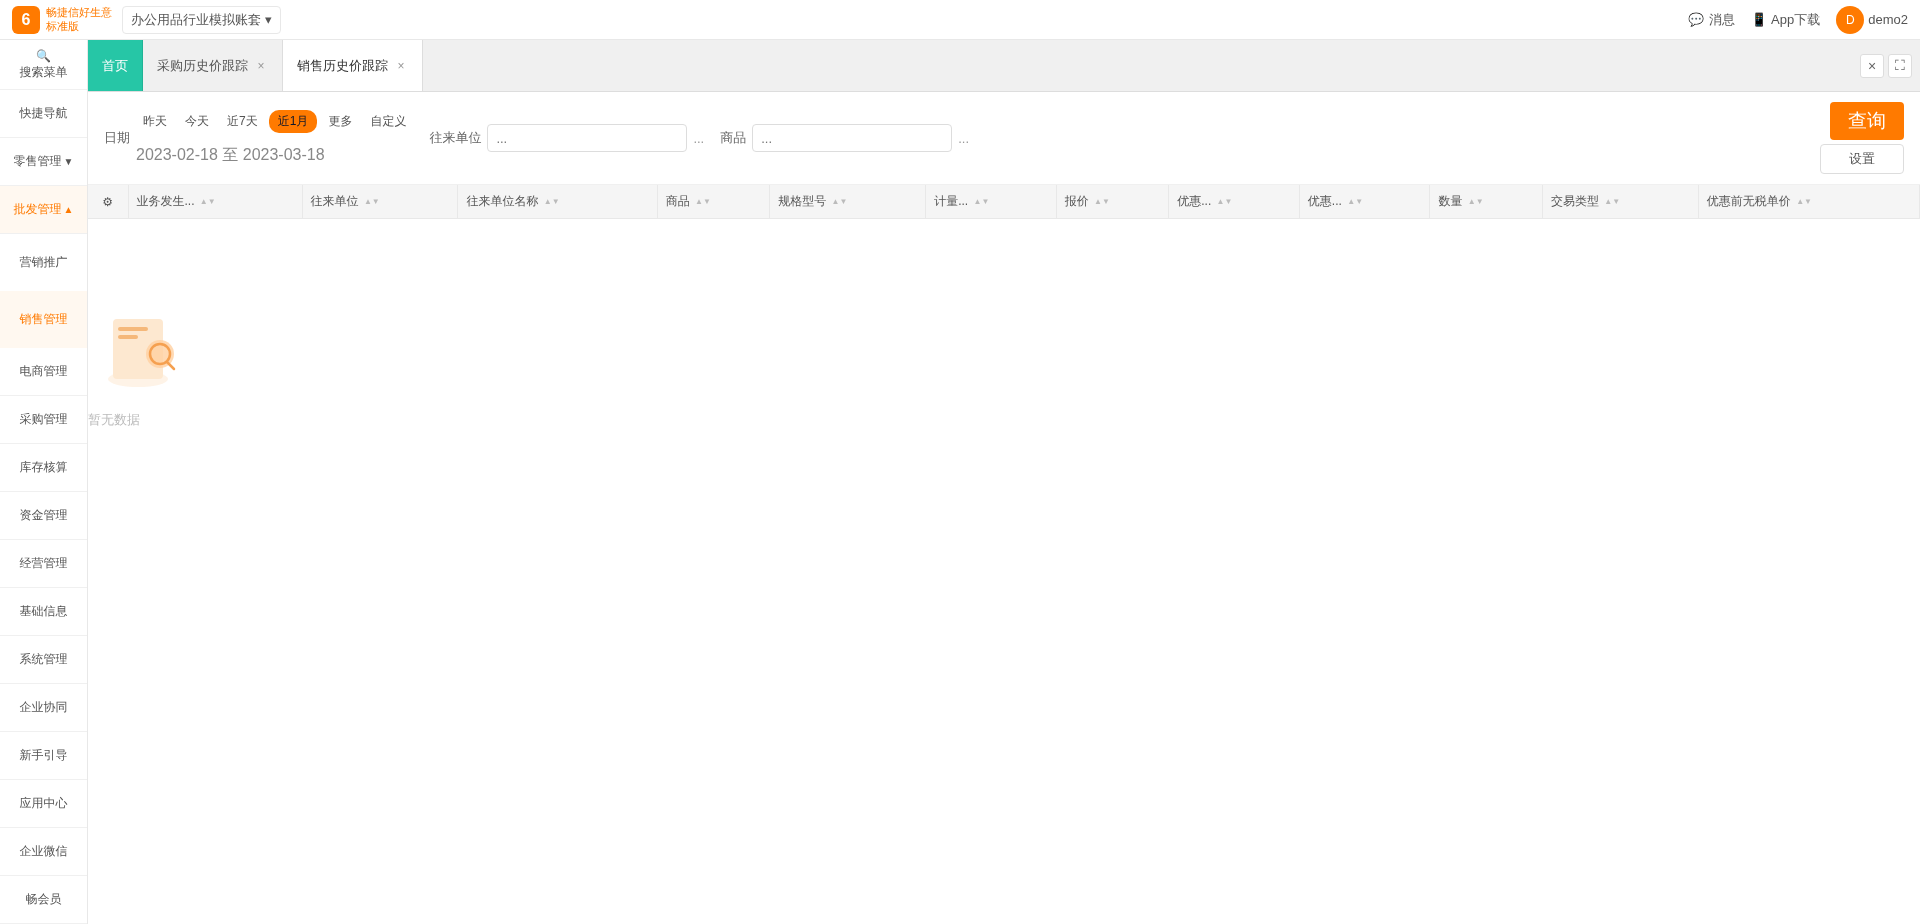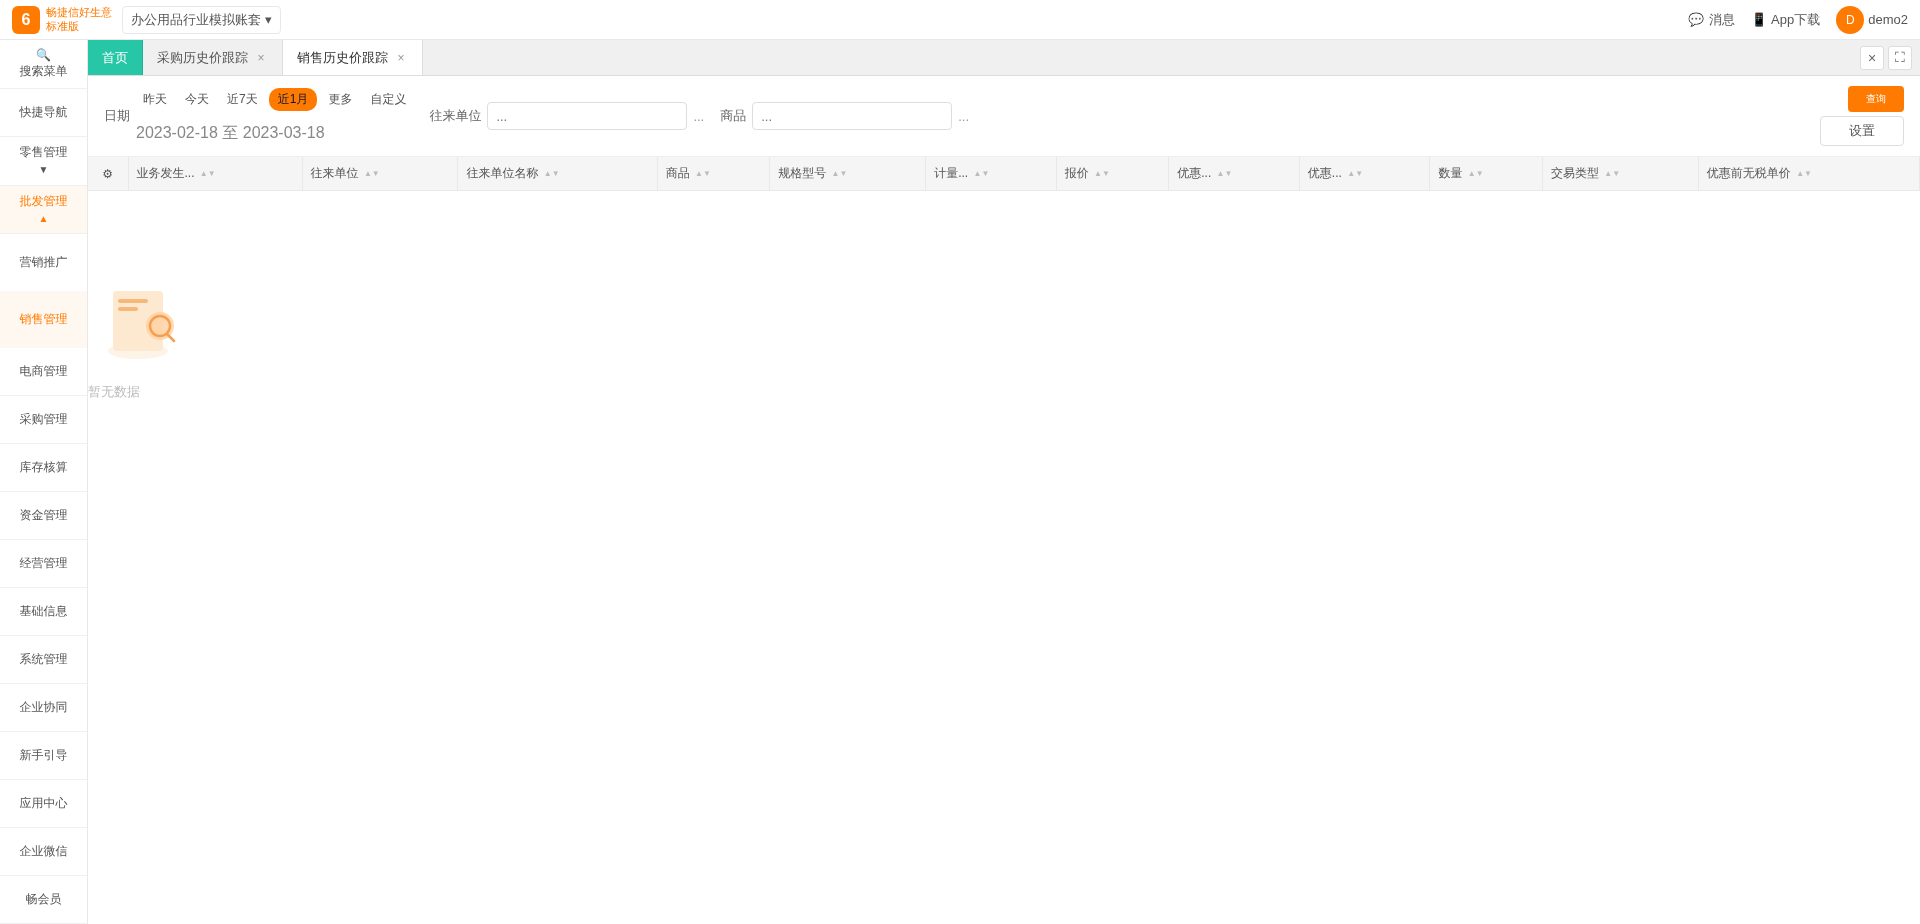--- a/index.html
+++ b/index.html
@@ -105,21 +105,21 @@
       padding: 10px 4px;
       cursor: pointer;
       color: #555;
       font-size: 12px;
       border-bottom: 1px solid #f0f0f0;
       min-height: 48px;
       text-align: center;
       line-height: 1.3;
     }
     .sidebar-item.has-arrow {
-      flex-direction: column;
+      flex-direction: row;
       justify-content: center;
       gap: 2px;
     }
     .sidebar-item.expanded {
       background: #fff8f0;
       color: #ff7a00;
     }
     .sidebar-sub-item {
       padding: 20px 8px;
       cursor: pointer;
@@ -134,21 +134,21 @@
     
     .content-area {
       flex: 1;
       display: flex;
       flex-direction: column;
       overflow: hidden;
     }
 
     
     .tab-bar {
-      height: 36px;
+      height: 52px;
       background: #f0f0f0;
       display: flex;
       align-items: stretch;
       border-bottom: 1px solid #ddd;
       flex-shrink: 0;
     }
     .tab-item {
       display: flex;
       align-items: center;
       padding: 0 14px;
@@ -319,21 +319,21 @@
       color: #999;
       font-size: 13px;
       cursor: pointer;
     }
     .query-btn {
       background: #ff7a00;
       color: #fff;
       border: none;
       border-radius: 4px;
       padding: 6px 18px;
-      font-size: 10px;
+      font-size: 19px;
       cursor: pointer;
     }
     .settings-btn {
       background: #fff;
       color: #555;
       border: 1px solid #ddd;
       border-radius: 4px;
       padding: 5px 28px;
       font-size: 13px;
       cursor: pointer;

